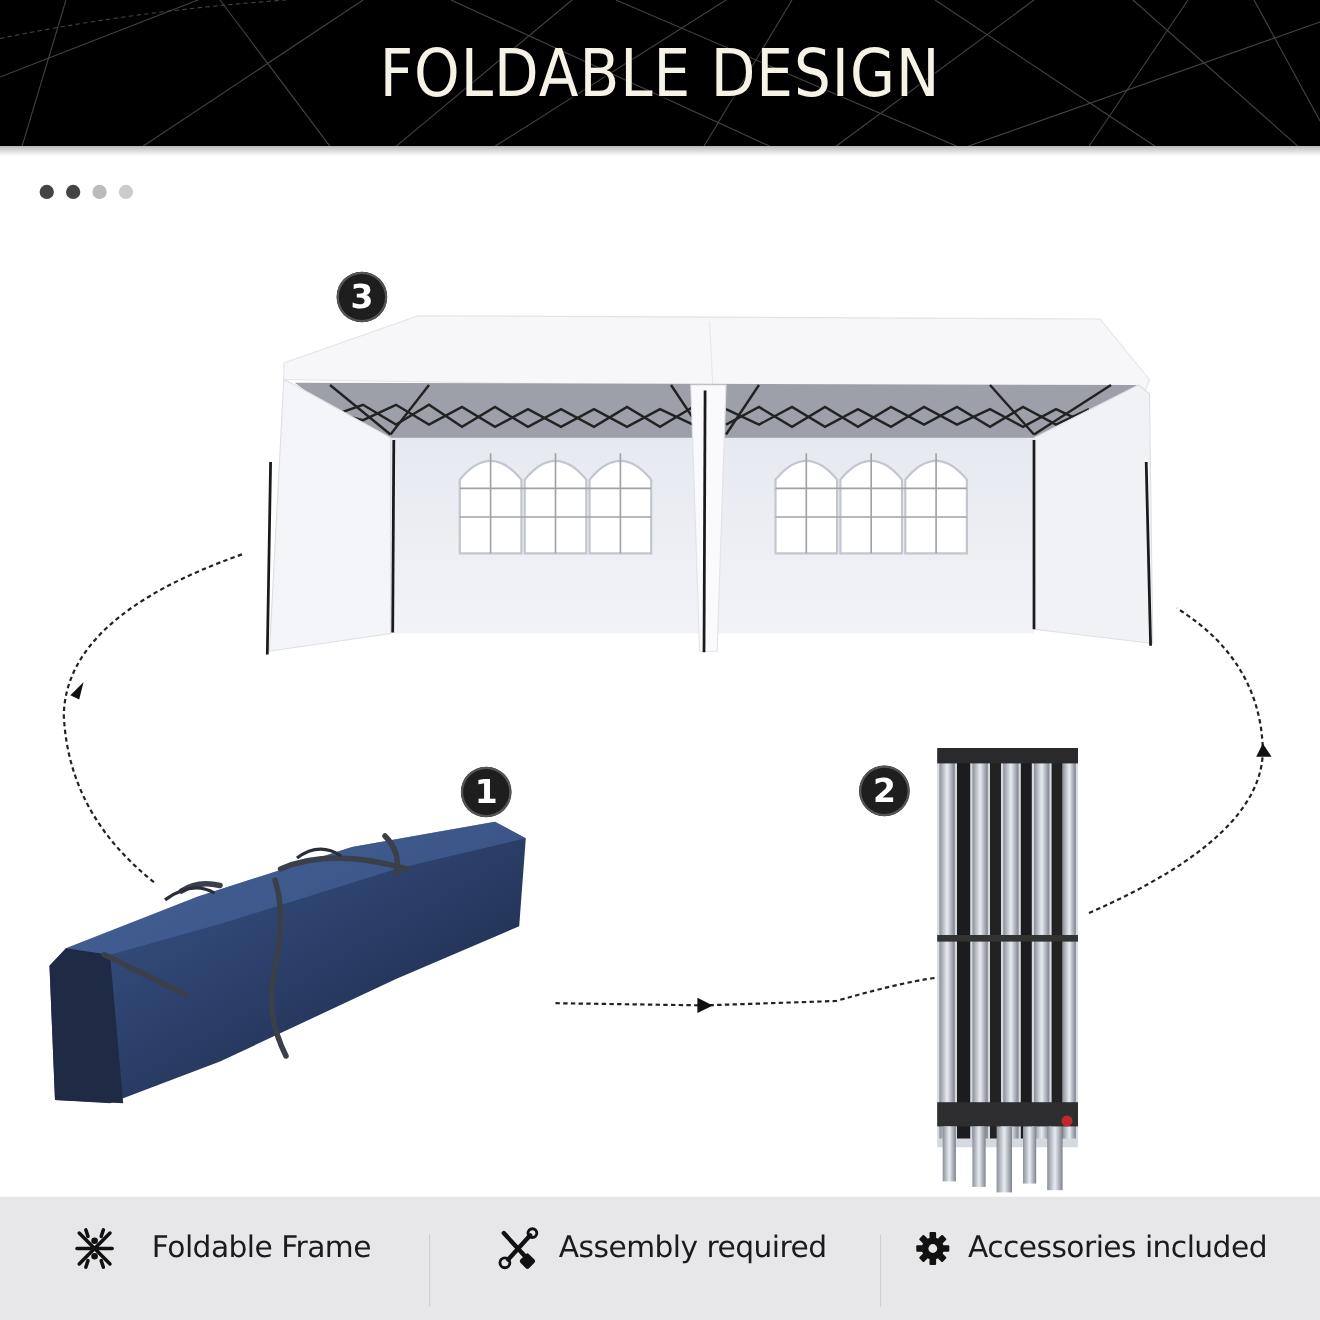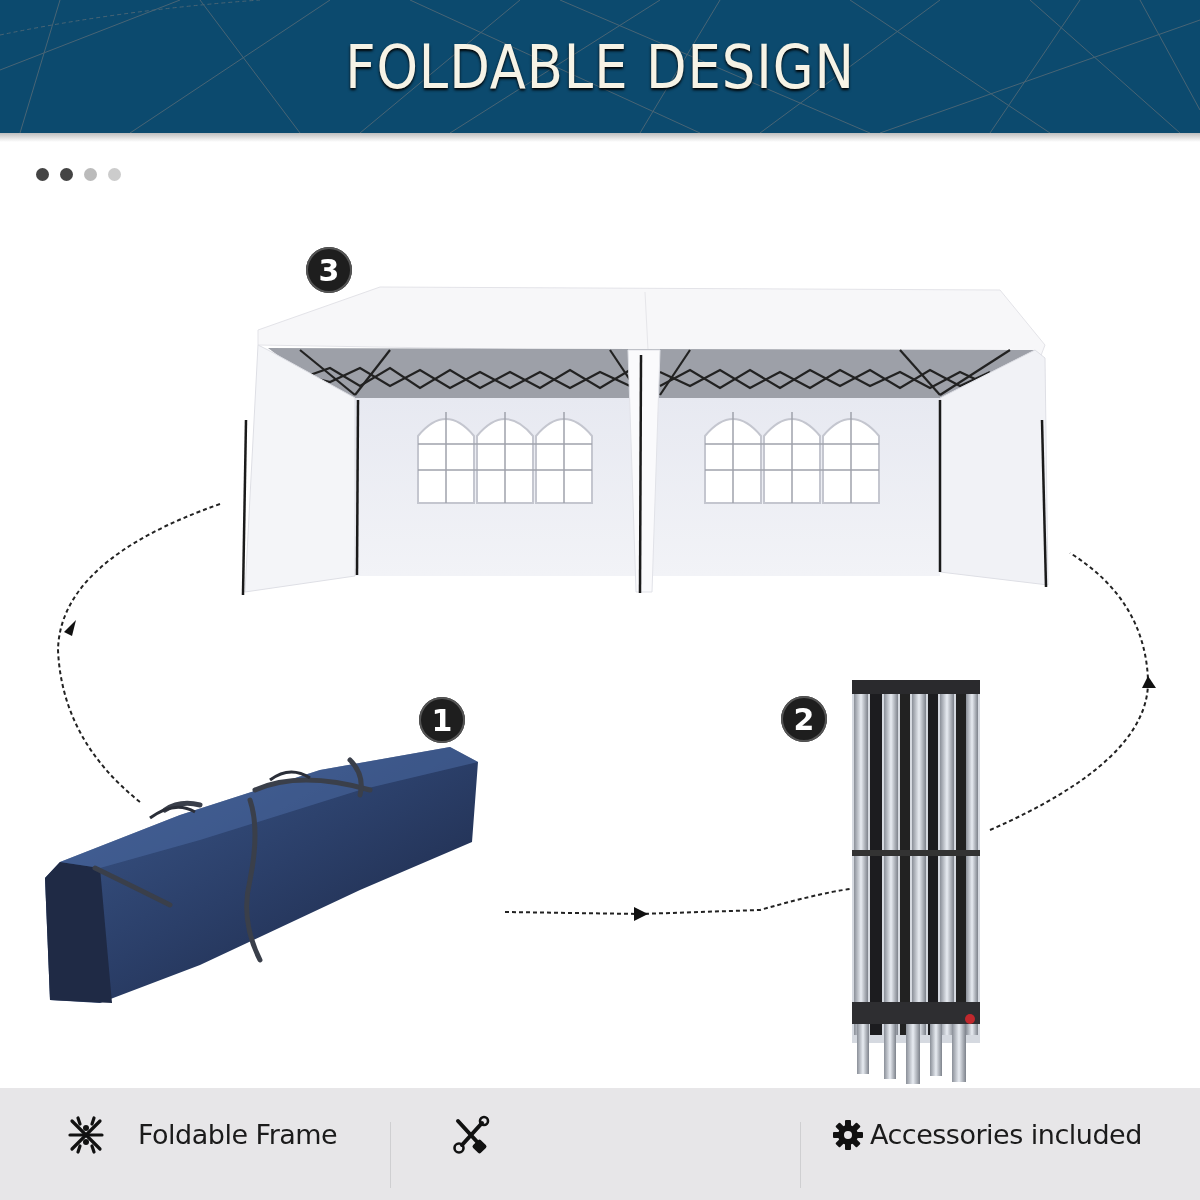--- a/index.html
+++ b/index.html
@@ -1,21 +1,21 @@
 <!DOCTYPE html>
 <html><head>
 <meta charset="utf-8">
 <style>
   * { box-sizing: border-box; margin: 0; padding: 0; }
   html, body { width: 1200px; height: 1200px; background: #ffffff; overflow: hidden; }
   body { position: relative; font-family: "DejaVu Sans", sans-serif; }
 
   .banner {
     position: absolute; left: 0; top: 0; width: 1200px; height: 133px;
-    background: #0c4a6e; overflow: hidden;
+    background: #000000; overflow: hidden;
   }
   .banner svg.lines { position: absolute; left: 0; top: 0; }
   .banner-title {
     position: absolute; left: 0; top: 0; width: 1200px; height: 133px;
     display: flex; align-items: center; justify-content: center;
     color: #f6f3e6; font-size: 60px; letter-spacing: 1px;
     font-family: "DejaVu Sans", sans-serif; font-weight: normal;
     text-shadow: 0 2px 3px #000;
     transform: scaleX(0.88);
   }
@@ -246,31 +246,32 @@
     <svg width="40" height="40" viewBox="0 0 40 40">
       <g stroke="#111" stroke-width="4" stroke-linecap="round" fill="none">
         <line x1="8" y1="6" x2="30" y2="30"></line>
         <line x1="32" y1="8" x2="12" y2="30"></line>
       </g>
       <circle cx="9" cy="33" r="4.5" fill="none" stroke="#111" stroke-width="2.6"></circle>
       <circle cx="34" cy="6" r="4" fill="none" stroke="#111" stroke-width="2.6"></circle>
       <rect x="24" y="26" width="11" height="11" rx="2" fill="#111" transform="rotate(45 29.5 31.5)"></rect>
     </svg>
   </span>
+  <span class="flabel" style="margin-left:16px;">Assembly required</span>
 </div>
 
 <div class="divider" style="left:800px;"></div>
 
 <div class="feature" style="left:826px;top:1088px;">
   <span class="ficon">
     <svg width="34" height="34" viewBox="0 0 34 34">
       <g fill="#111">
         <circle cx="17" cy="17" r="10"></circle>
         <rect x="14" y="2" width="6" height="30" rx="1"></rect>
         <rect x="2" y="14" width="30" height="6" rx="1"></rect>
         <rect x="14" y="2" width="6" height="30" rx="1" transform="rotate(45 17 17)"></rect>
         <rect x="14" y="2" width="6" height="30" rx="1" transform="rotate(-45 17 17)"></rect>
       </g>
       <circle cx="17" cy="17" r="4" fill="#e7e6e8"></circle>
     </svg>
   </span>
-  <span class="flabel" style="margin-left:0;">Accessories included</span>
+  <span class="flabel" style="margin-left:10px;">Accessories included</span>
 </div>
 
 </body></html>

